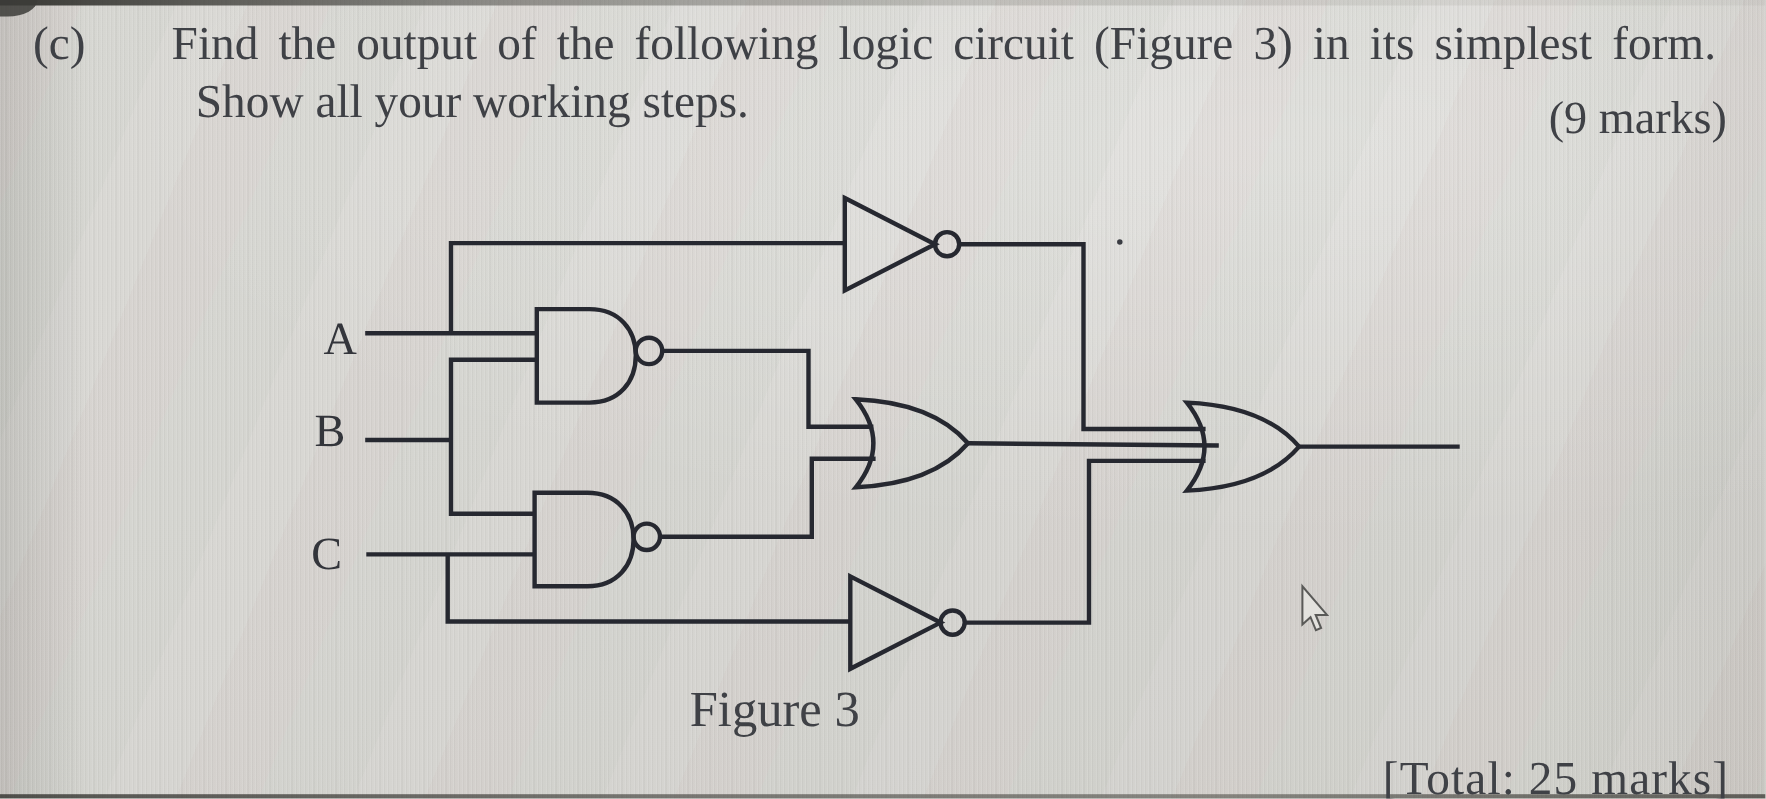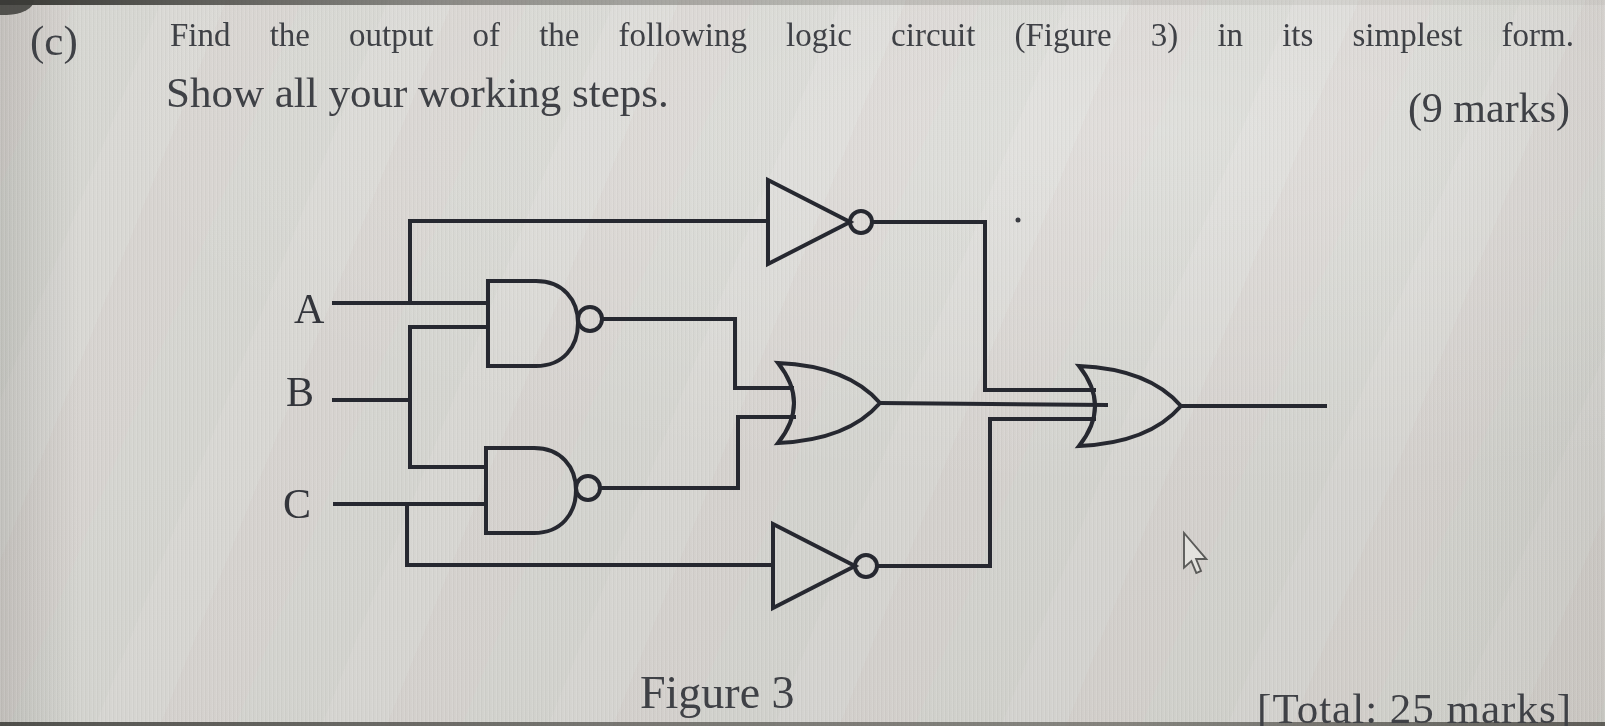--- a/index.html
+++ b/index.html
@@ -39,26 +39,26 @@
   .edge-top-corner{
     position:absolute;top:0;left:0;width:34px;height:15px;
     background:#3c3c38;border-bottom-right-radius:80% 100%;opacity:.85;
   }
   .edge-bottom{
     position:absolute;bottom:0;left:0;width:100%;height:4px;
     background:linear-gradient(to right,
       rgba(40,40,36,0.75), rgba(60,59,54,0.6) 40%, rgba(70,69,62,0.55) 70%, rgba(50,49,44,0.7));
   }
   .txt{position:absolute;color:#3f4146;line-height:1.18;}
-  .q1{left:170px;top:16px;width:1404px;font-size:33px;
+  .q1{left:156px;top:16px;width:1404px;font-size:43px;
       text-align:justify;text-align-last:justify;}
-  .q2{left:166px;top:68px;font-size:43px;}
+  .q2{left:178px;top:68px;font-size:43px;}
   .plabel{left:30px;top:16px;font-size:43px;}
   .marks{right:35px;top:84px;font-size:42px;}
-  .cap{left:640px;top:618px;font-size:46px;margin-top:48px;}
+  .cap{left:627px;top:618px;font-size:46px;}
   .total{right:33px;top:684px;font-size:43px;letter-spacing:1px;}
   .inlabel{position:absolute;font-size:42px;color:#33353b;line-height:1;}
   .lab-a{left:294px;top:288px;}
   .lab-b{left:286px;top:371px;}
   .lab-c{left:283px;top:483px;}
   svg.circuit{position:absolute;left:0;top:0;}
 </style>
 </head>
 <body>
 

